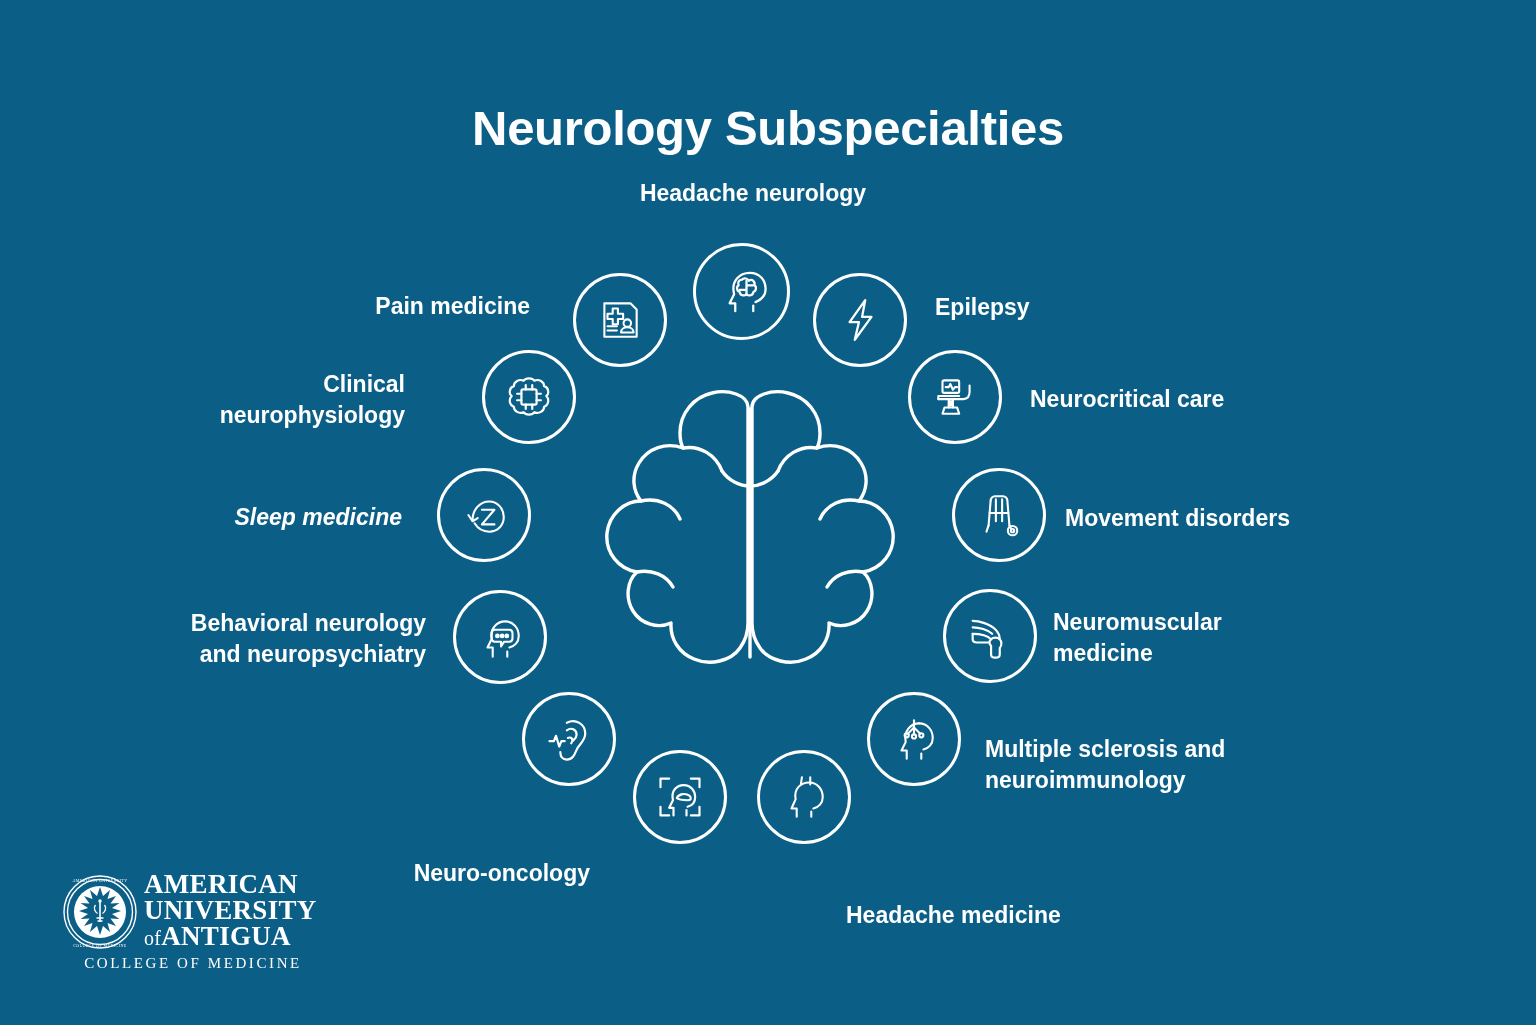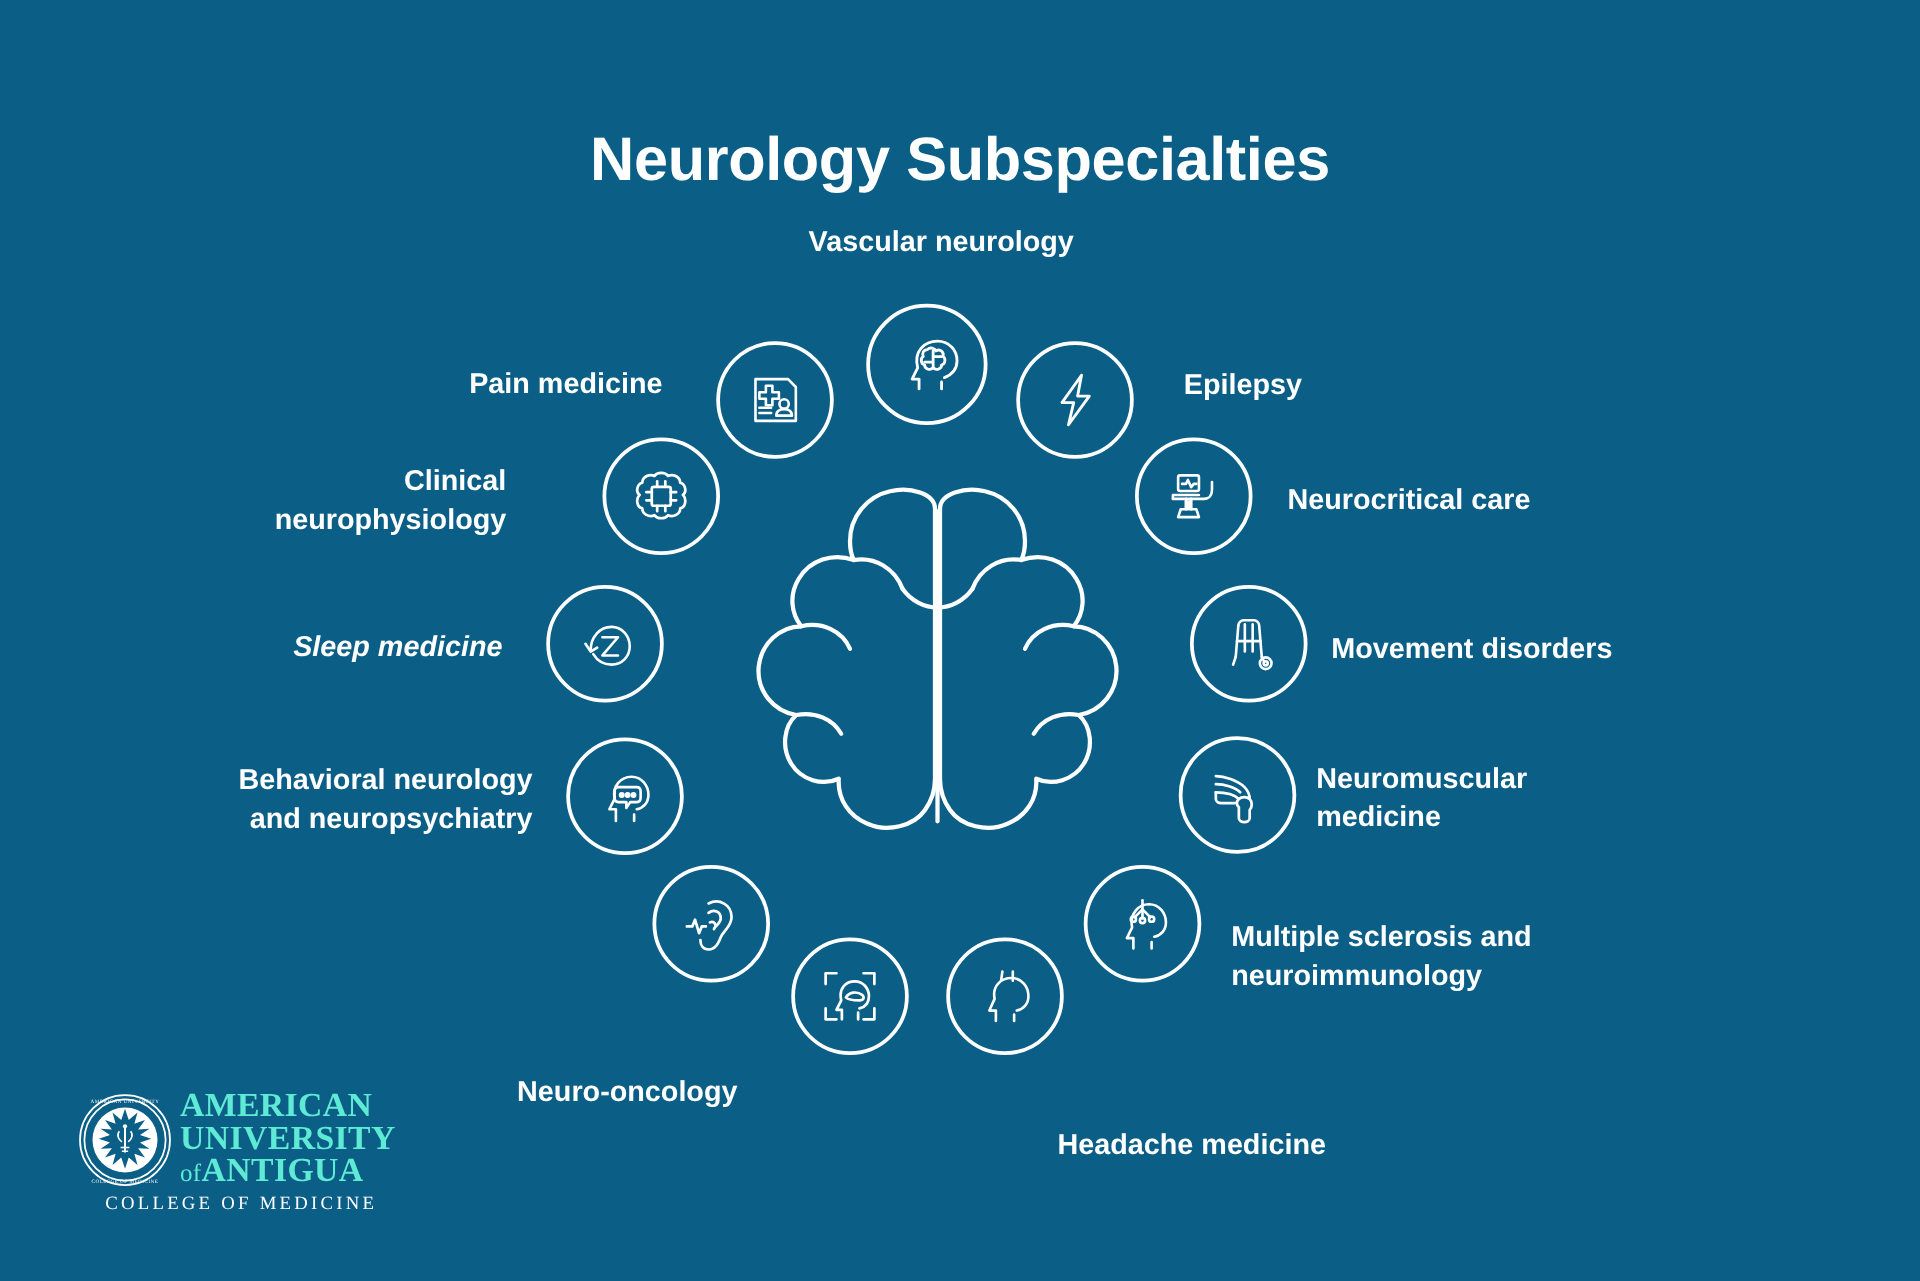--- a/index.html
+++ b/index.html
@@ -76,21 +76,21 @@
     width: 76px;
     height: 76px;
   }
   #brand-wordmark {
     position: absolute;
     left: 82px;
     top: 0px;
     width: 180px;
     font-family: "Liberation Serif", serif;
     font-weight: bold;
-    color: #5eead4;
+    color: #ffffff;
   }
   .wm-line {
     font-size: 27px;
     line-height: 0.96;
     letter-spacing: 0.3px;
     white-space: nowrap;
   }
   .wm-of {
     font-size: 20px;
     font-weight: normal;
@@ -302,23 +302,23 @@
       <svg viewBox="0 0 48 48" width="50" height="50" fill="none" stroke="#ffffff" stroke-width="2" stroke-linecap="round" stroke-linejoin="round">
         <path d="M9 8 L34 8 L40 14 L40 40 L9 40 Z"></path>
         <path d="M17 13 L22 13 L22 18 L27 18 L27 23 L22 23 L22 28 L17 28 L17 23 L12 23 L12 18 L17 18 Z"></path>
         <path d="M12 30 L21 30 M12 34 L21 34"></path>
         <circle cx="31" cy="27" r="3.6"></circle>
         <path d="M25 36 C25 32.5 28 31 31 31 C34 31 37 32.5 37 36 Z"></path>
       </svg>
     </span>
   </div>
 
-  <div class="node-label lbl-center" style="left:528px; top:178px; width:450px;">Vascular neurology</div>
-
-  <div class="node-label lbl-right" style="left:935px; top:292px; width:360px;margin-left:12px;">Epilepsy</div>
+  <div class="node-label lbl-center" style="left:528px; top:178px; width:450px;">Headache neurology</div>
+
+  <div class="node-label lbl-right" style="left:935px; top:292px; width:360px;">Epilepsy</div>
 
   <div class="node-label lbl-right" style="left:1065px; top:503px; width:420px;">Movement disorders</div>
 
   <div class="node-label lbl-right" style="left:1030px; top:384px; width:400px;">Neurocritical care</div>
 
   <div class="node-label lbl-right" style="left:1053px; top:607px; width:330px;">Neuromuscular
 medicine</div>
 
   <div class="node-label lbl-right" style="left:985px; top:734px; width:380px;">Multiple sclerosis and
 neuroimmunology</div>

